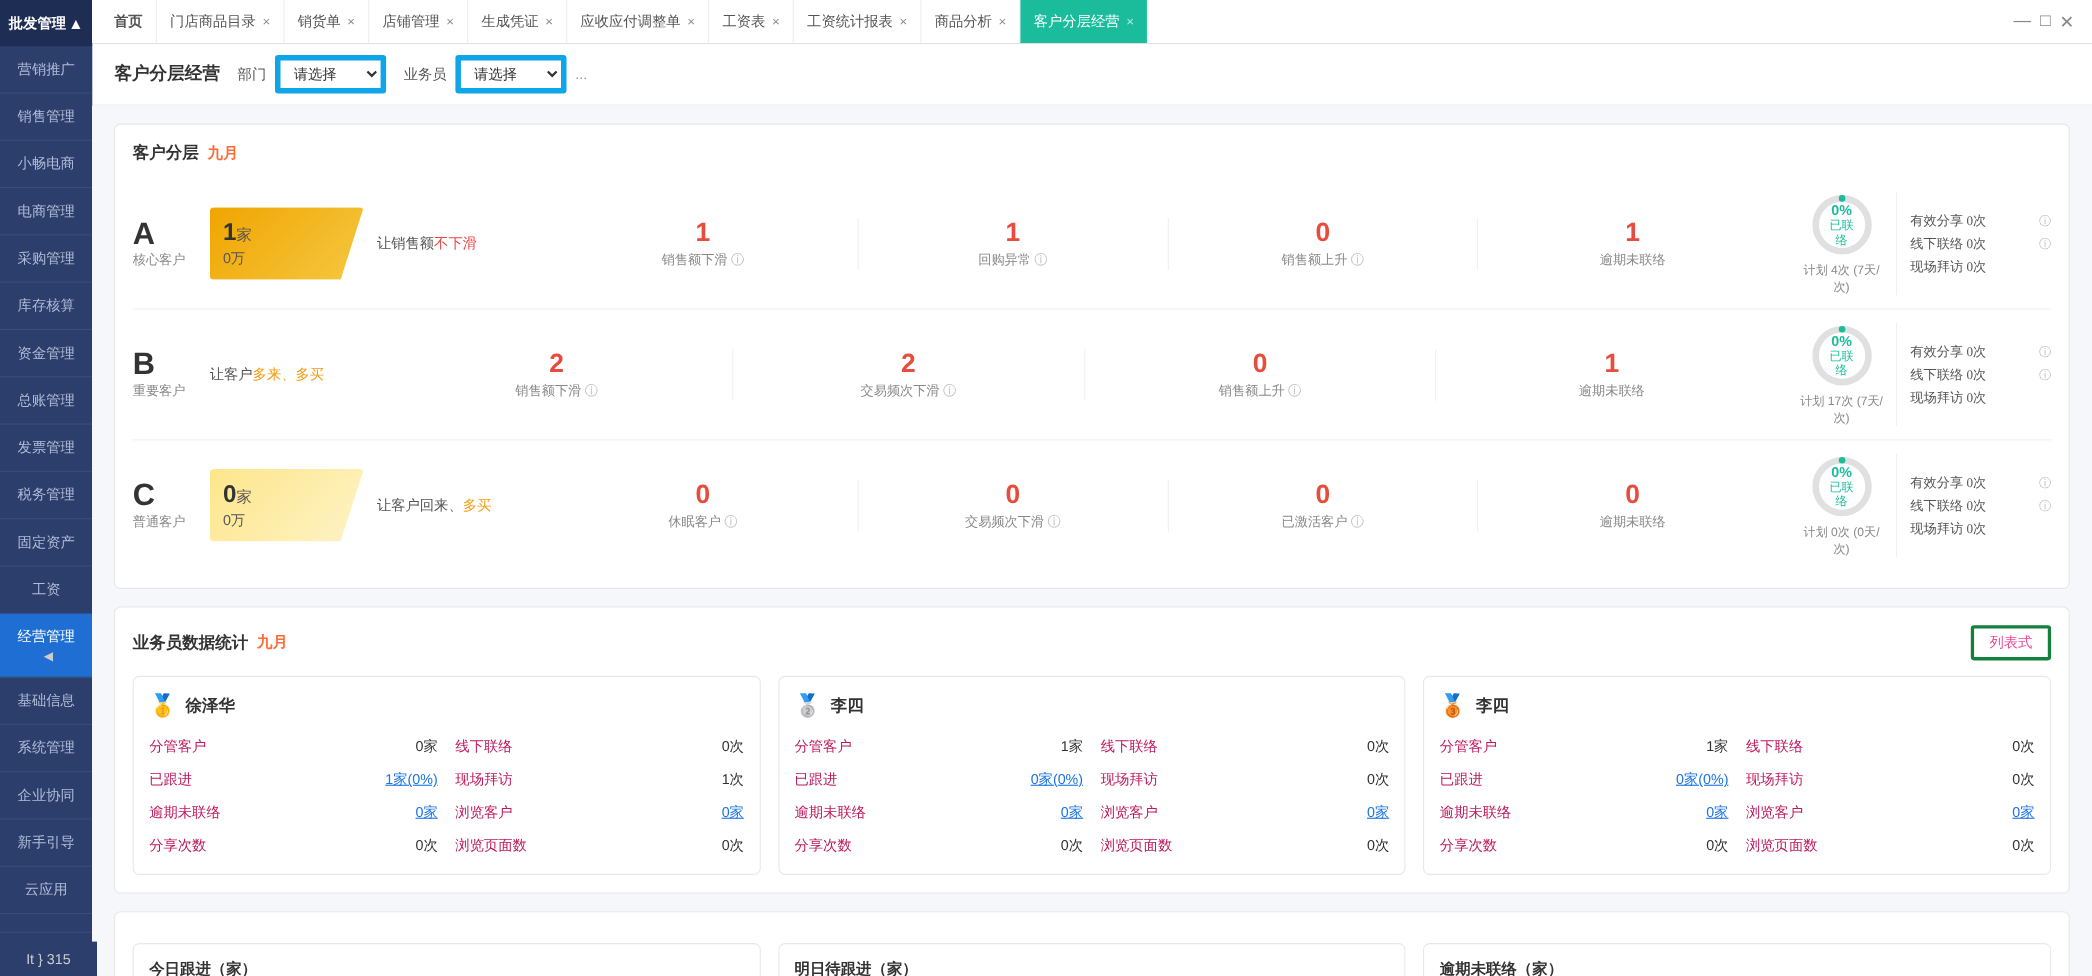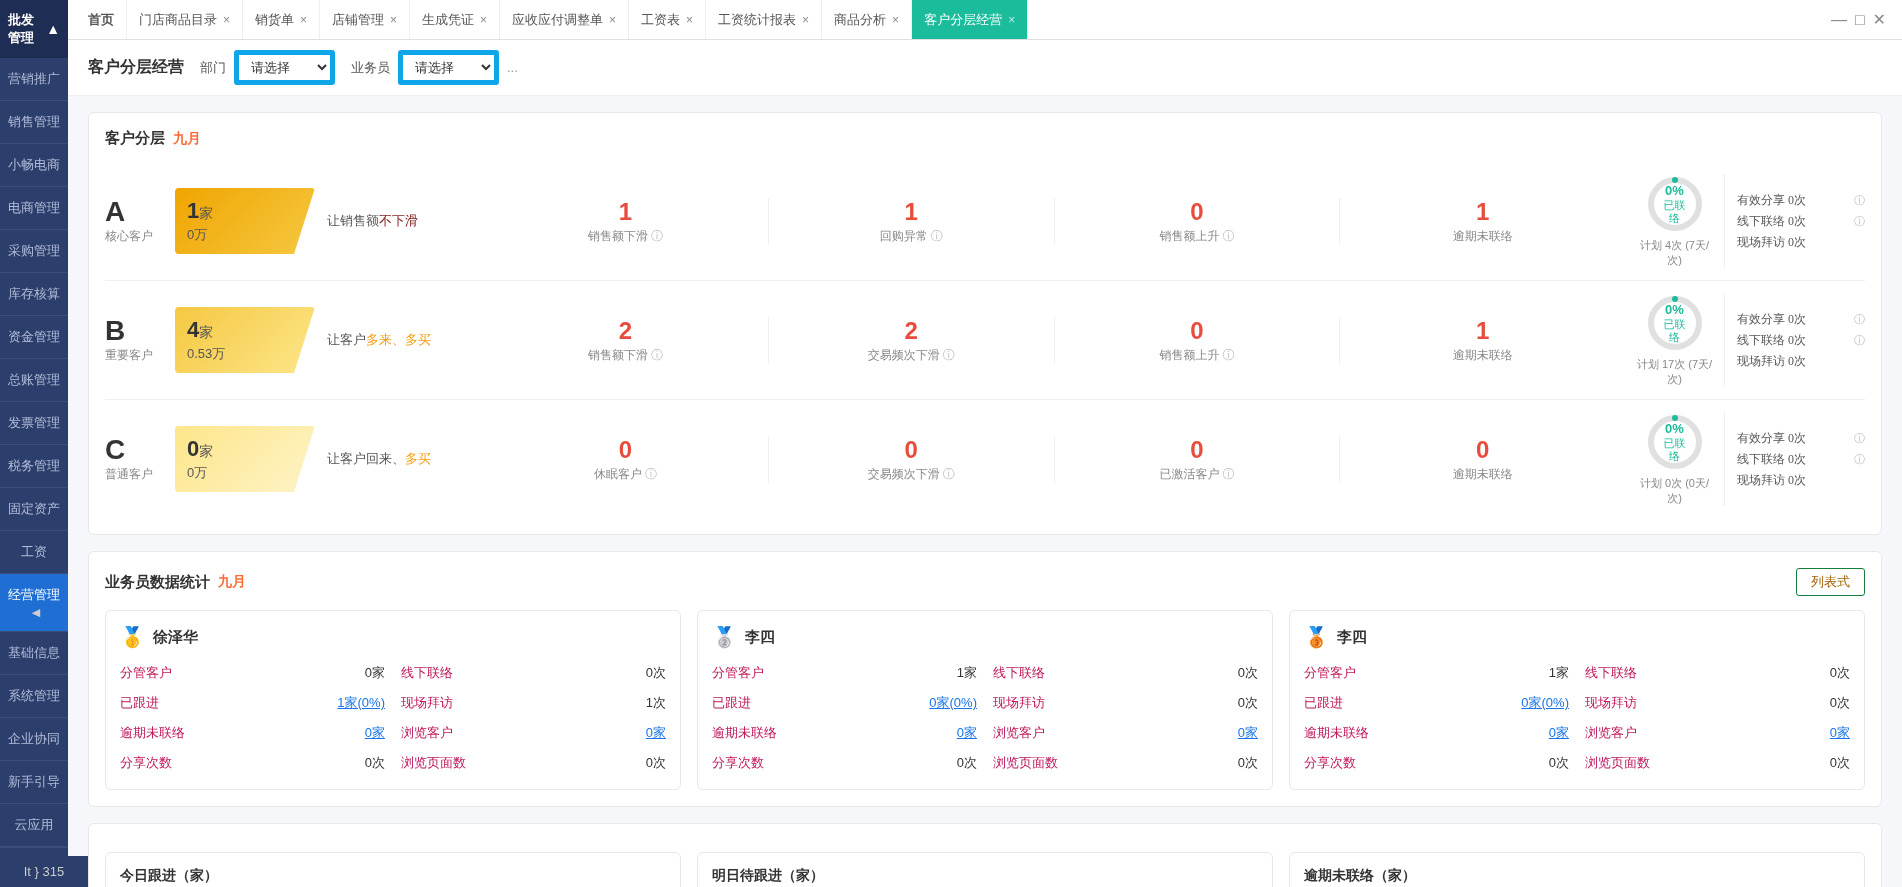--- a/index.html
+++ b/index.html
@@ -1,20 +1,20 @@
 <!DOCTYPE html>
 <html><head>
   <meta charset="utf-8">
   <style>
     * { box-sizing: border-box; margin: 0; padding: 0; }
     body { font-family: 'Microsoft YaHei', Arial, sans-serif; font-size: 13px; background: #f5f7fa; display: flex; height: 887px; overflow: hidden; }
 
     
     .sidebar {
-      width: 68px;
+      width: 84px;
       background: #2c3e6b;
       color: #ccd;
       display: flex;
       flex-direction: column;
       flex-shrink: 0;
       height: 100%;
       overflow-y: auto;
     }
     .sidebar-header {
       background: #1e2d54;
@@ -195,21 +195,21 @@
     .tier-count-unit { font-size: 14px; color: #555; }
     .tier-amount { font-size: 13px; color: #555; margin-top: 2px; }
 
     .tier-strategy {
       width: 140px;
       flex-shrink: 0;
       font-size: 13px;
       color: #555;
       margin-right: 16px;
     }
-    .tier-strategy .highlight-red { color: #7f1d1d; }
+    .tier-strategy .highlight-red { color: #ef4444; }
     .tier-strategy .highlight-orange { color: #f39c12; }
 
     .tier-stats {
       flex: 1;
       display: flex;
       align-items: center;
       gap: 0;
     }
     .stat-item {
       flex: 1;
@@ -268,22 +268,22 @@
     .trap-c { background: linear-gradient(135deg, #fde68a 0%, #fef3c7 100%); clip-path: polygon(0 0, 100% 0, 85% 100%, 0% 100%); }
 
     
     .biz-stats-header {
       display: flex;
       align-items: center;
       justify-content: space-between;
       margin-bottom: 14px;
     }
     .list-view-btn {
-      border: 1px solid #15803d;
-      color: #a16207;
+      border: 3px solid #15803d;
+      color: #ec4899;
       background: #fff;
       padding: 4px 14px;
       border-radius: 3px;
       cursor: pointer;
       font-size: 13px;
     }
 
     .biz-grid {
       display: grid;
       grid-template-columns: repeat(3, 1fr);
@@ -565,26 +565,20 @@
             <span>现场拜访 0次</span>
           </div>
         </div>
       </div>
 
       <div class="tier-row">
         <div class="tier-label">
           <div class="tier-letter">B</div>
           <div class="tier-name">重要客户</div>
         </div>
-        <div class="tier-count-block">
-          <div class="tier-trapezoid trap-b" style="padding:10px 20px 10px 12px;">
-            <div><span class="tier-count-num">4</span><span class="tier-count-unit">家</span></div>
-            <div class="tier-amount">0.53万</div>
-          </div>
-        </div>
         <div class="tier-strategy">
           让客户<span class="highlight-orange">多来、多买</span>
         </div>
         <div class="tier-stats">
           <div class="stat-item">
             <div class="stat-num">2</div>
             <div class="stat-label">
               <span>销售额下滑</span>
               <span class="info-icon">ⓘ</span>
             </div>

